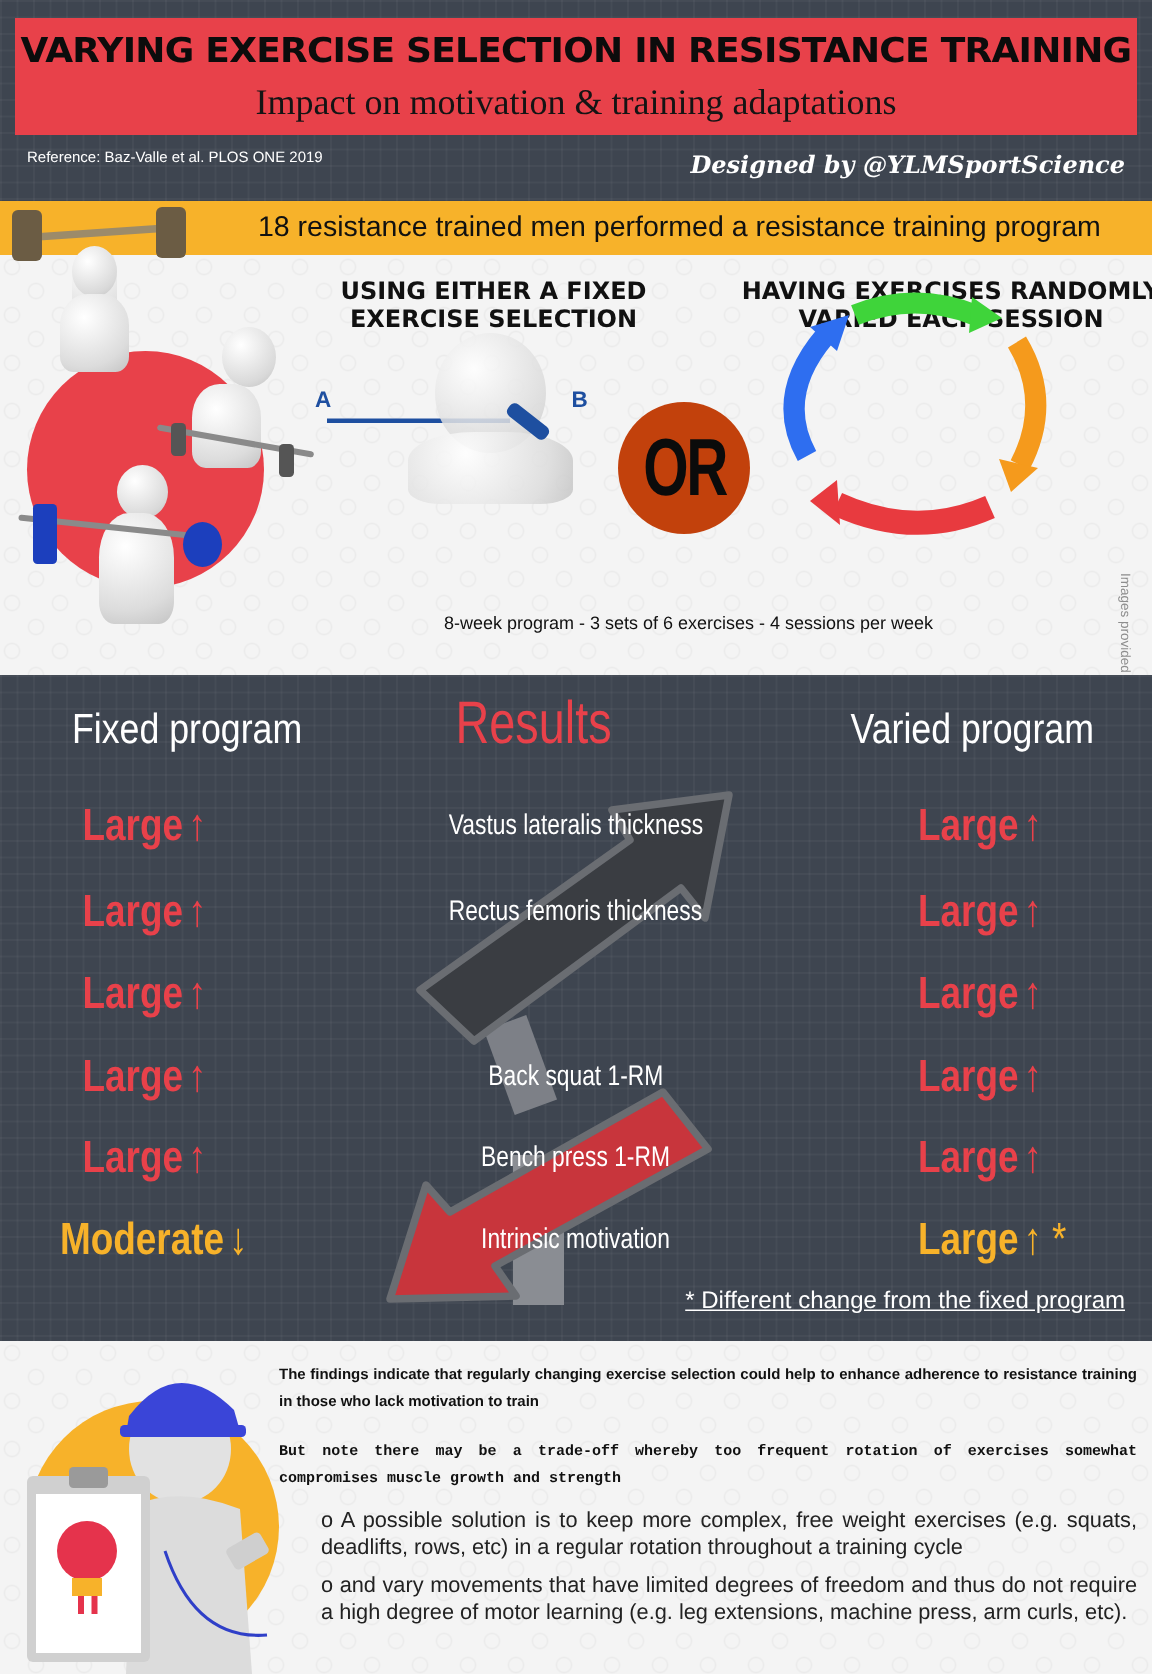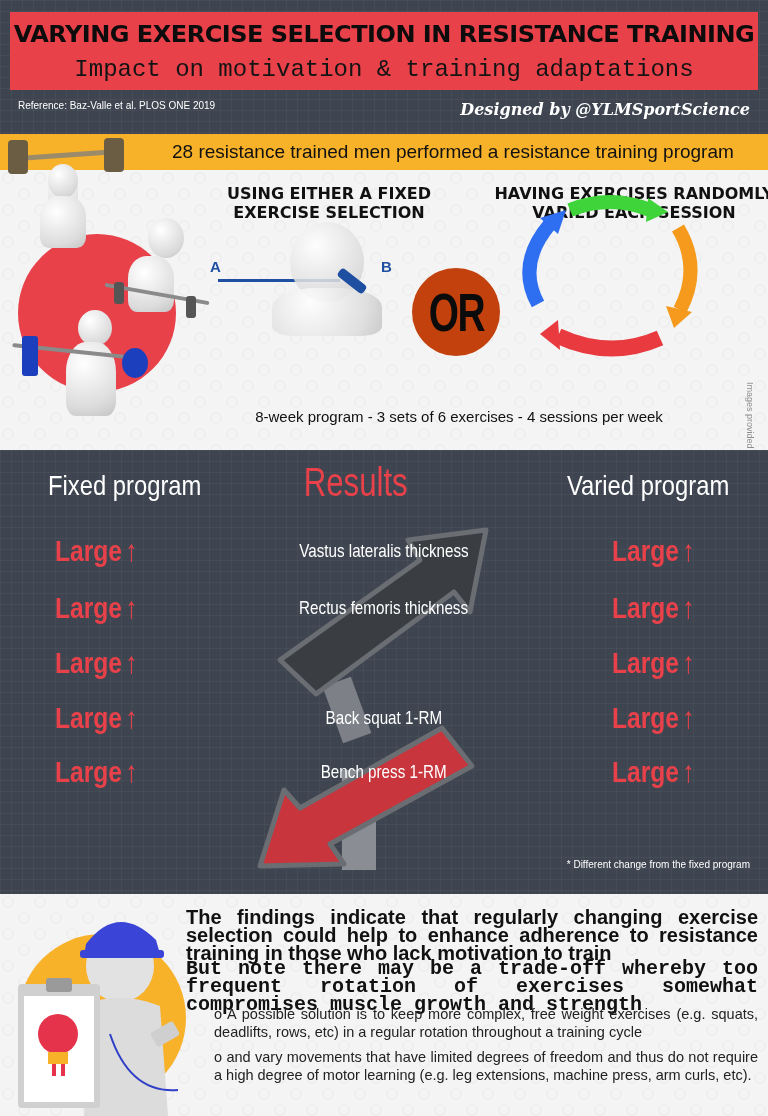--- a/index.html
+++ b/index.html
@@ -28,21 +28,21 @@
     background: #e8414a;
   }
   #title-main {
     position: absolute; left: 0; top: 8px; width: 100%; text-align: center;
     font-family: "DejaVu Sans", sans-serif; font-weight: bold; font-size: 24px;
     color: #0c0c0c; letter-spacing: -0.5px; text-transform: uppercase;
     transform: scaleY(0.95);
   }
   #title-sub {
     position: absolute; left: 0; top: 44px; width: 100%; text-align: center;
-    font-family: Liberation Mono, monospace; font-size: 24px; color: #141414;
+    font-family: Liberation Serif, serif; font-size: 24px; color: #141414;
   }
   #reference {
     position: absolute; left: 18px; top: 100px; font-size: 10px; color: #ffffff;
   }
   #designed-by {
     position: absolute; right: 18px; top: 100px; font-size: 16px; color: #ffffff;
     font-family: "DejaVu Serif", serif; font-style: italic; font-weight: bold;
   }
 
   
@@ -86,21 +86,21 @@
   #or-text { font-family: "Liberation Sans", sans-serif; font-size: 54px; font-weight: bold;
     color: #0b0b0b; transform: scaleX(0.72); letter-spacing: -2px; }
 
   #cycle { position: absolute; left: 510px; top: 222px; width: 200px; height: 180px; }
 
   #credit {
     position: absolute; left: 745px; top: 212px; font-size: 9px; color: #8d8d8d;
     writing-mode: vertical-rl; white-space: nowrap;
   }
   #program-text {
-    position: absolute; left: 0; top: 408px; width: 768px; text-align: center; font-size: 15px; color: #111;
+    position: absolute; left: 0; top: 408px; width: 768px; text-align: center; font-size: 12px; color: #111;
     padding-left: 150px;
   }
 
   
   #results { position: absolute; left: 0; top: 450px; width: 768px; height: 444px; }
   .col-head { position: absolute; top: 20px; font-size: 28px; color: #ffffff; transform: scaleX(0.85); transform-origin: left top; }
   #fixed-head { left: 48px; }
   #varied-head { left: 567px; }
   #results-title { position: absolute; left: 0; width: 712px; top: 10px; text-align: center;
     font-size: 40px; color: #e8414a; }
@@ -113,26 +113,26 @@
     transform: scaleX(0.82); transform-origin: left top; }
   .res-varied { position: absolute; left: 612px; top: 0; font-size: 30px; font-weight: bold; white-space: nowrap;
     transform: scaleX(0.82); transform-origin: left top; }
   .res-label { position: absolute; left: 234px; width: 300px; top: 6px; text-align: center; font-size: 19px;
     color: #ffffff; white-space: nowrap; }
   .res-label span { display: inline-block; transform: scaleX(0.8); }
   .c-red { color: #e8414a; }
   .c-yellow { color: #f7b22a; }
   .arrow-glyph { font-weight: normal; margin-left: 4px; }
 
-  #footnote { position: absolute; right: 18px; top: 409px; font-size: 10px; color: #ffffff; }
+  #footnote { position: absolute; right: 18px; top: 409px; font-size: 16px; color: #ffffff; text-decoration: underline; }
 
   
   #conclusion { position: absolute; left: 0; top: 894px; width: 768px; height: 222px; }
   #coach { position: absolute; left: 0; top: 0; width: 190px; height: 222px; }
-  .concl-bold { position: absolute; left: 186px; width: 572px; font-size: 20px; font-weight: bold;
+  .concl-bold { position: absolute; left: 186px; width: 572px; font-size: 10px; font-weight: bold;
     line-height: 18px; color: #111; text-align: justify; }
   #concl-1 { top: 14px; }
   #concl-2 { top: 66px; font-family: Liberation Mono, monospace; }
   .concl-bullet { position: absolute; left: 214px; width: 544px; font-size: 14.5px; line-height: 18px; color: #222;
     text-align: justify; }
   #bullet-1 { top: 111px; }
   #bullet-2 { top: 154px; }
 </style>
 </head>
 <body>
@@ -187,21 +187,21 @@
 
   <div id="credit">Images provided by PresenterMedia</div>
   <div id="program-text" style="top:238px;">8-week program - 3 sets of 6 exercises - 4 sessions per week</div>
 </div>
 
 <div id="or-circle">
   <span id="or-text">OR</span>
 </div>
 
 <div id="yellow-band">
-  <div id="yellow-text">28 resistance trained men performed a resistance training program</div>
+  <div id="yellow-text">18 resistance trained men performed a resistance training program</div>
 </div>
 
 <div style="position:absolute;left:0;top:138px;width:130px;height:110px;">
   <div style="position:absolute;left:26px;top:14px;width:98px;height:5px;background:#9c8b6a;border-radius:3px;transform:rotate(-4deg);"></div>
   <div style="position:absolute;left:8px;top:2px;width:20px;height:34px;background:#6b5c44;border-radius:4px;"></div>
   <div style="position:absolute;left:104px;top:0;width:20px;height:34px;background:#6b5c44;border-radius:4px;"></div>
   <div class="figure-head" style="left:48px;top:26px;width:30px;height:34px;"></div>
   <div class="figure-body" style="left:40px;top:58px;width:46px;height:52px;"></div>
 </div>
 
@@ -233,20 +233,25 @@
   </div>
   <div class="res-row" style="top:251px;">
     <div class="res-fixed"><span class="c-red">Large</span><span class="c-red arrow-glyph">↑</span></div>
     <div class="res-label"><span>Back squat 1-RM</span></div>
     <div class="res-varied"><span class="c-red">Large</span><span class="c-red arrow-glyph">↑</span></div>
   </div>
   <div class="res-row" style="top:305px;">
     <div class="res-fixed"><span class="c-red">Large</span><span class="c-red arrow-glyph">↑</span></div>
     <div class="res-label"><span>Bench press 1-RM</span></div>
     <div class="res-varied"><span class="c-red">Large</span><span class="c-red arrow-glyph">↑</span></div>
+  </div>
+  <div class="res-row" style="top:360px;">
+    <div class="res-fixed" style="left:40px;"><span class="c-yellow">Moderate</span><span class="c-yellow arrow-glyph">↓</span></div>
+    <div class="res-label"><span>Intrinsic motivation</span></div>
+    <div class="res-varied"><span class="c-yellow">Large</span><span class="c-yellow arrow-glyph">↑ *</span></div>
   </div>
 
   <div id="footnote">* Different change from the fixed program</div>
 </div>
 
 <div id="conclusion" class="light-bg">
   <svg id="coach" viewBox="0 0 190 222">
     <circle cx="102" cy="124" r="84" fill="#f7b22a"></circle>
     <ellipse cx="120" cy="72" rx="34" ry="36" fill="#e2e2e2"></ellipse>
     <path d="M86 50 Q118 8 156 46 L160 60 L84 62 Z" fill="#3a45d8"></path>

